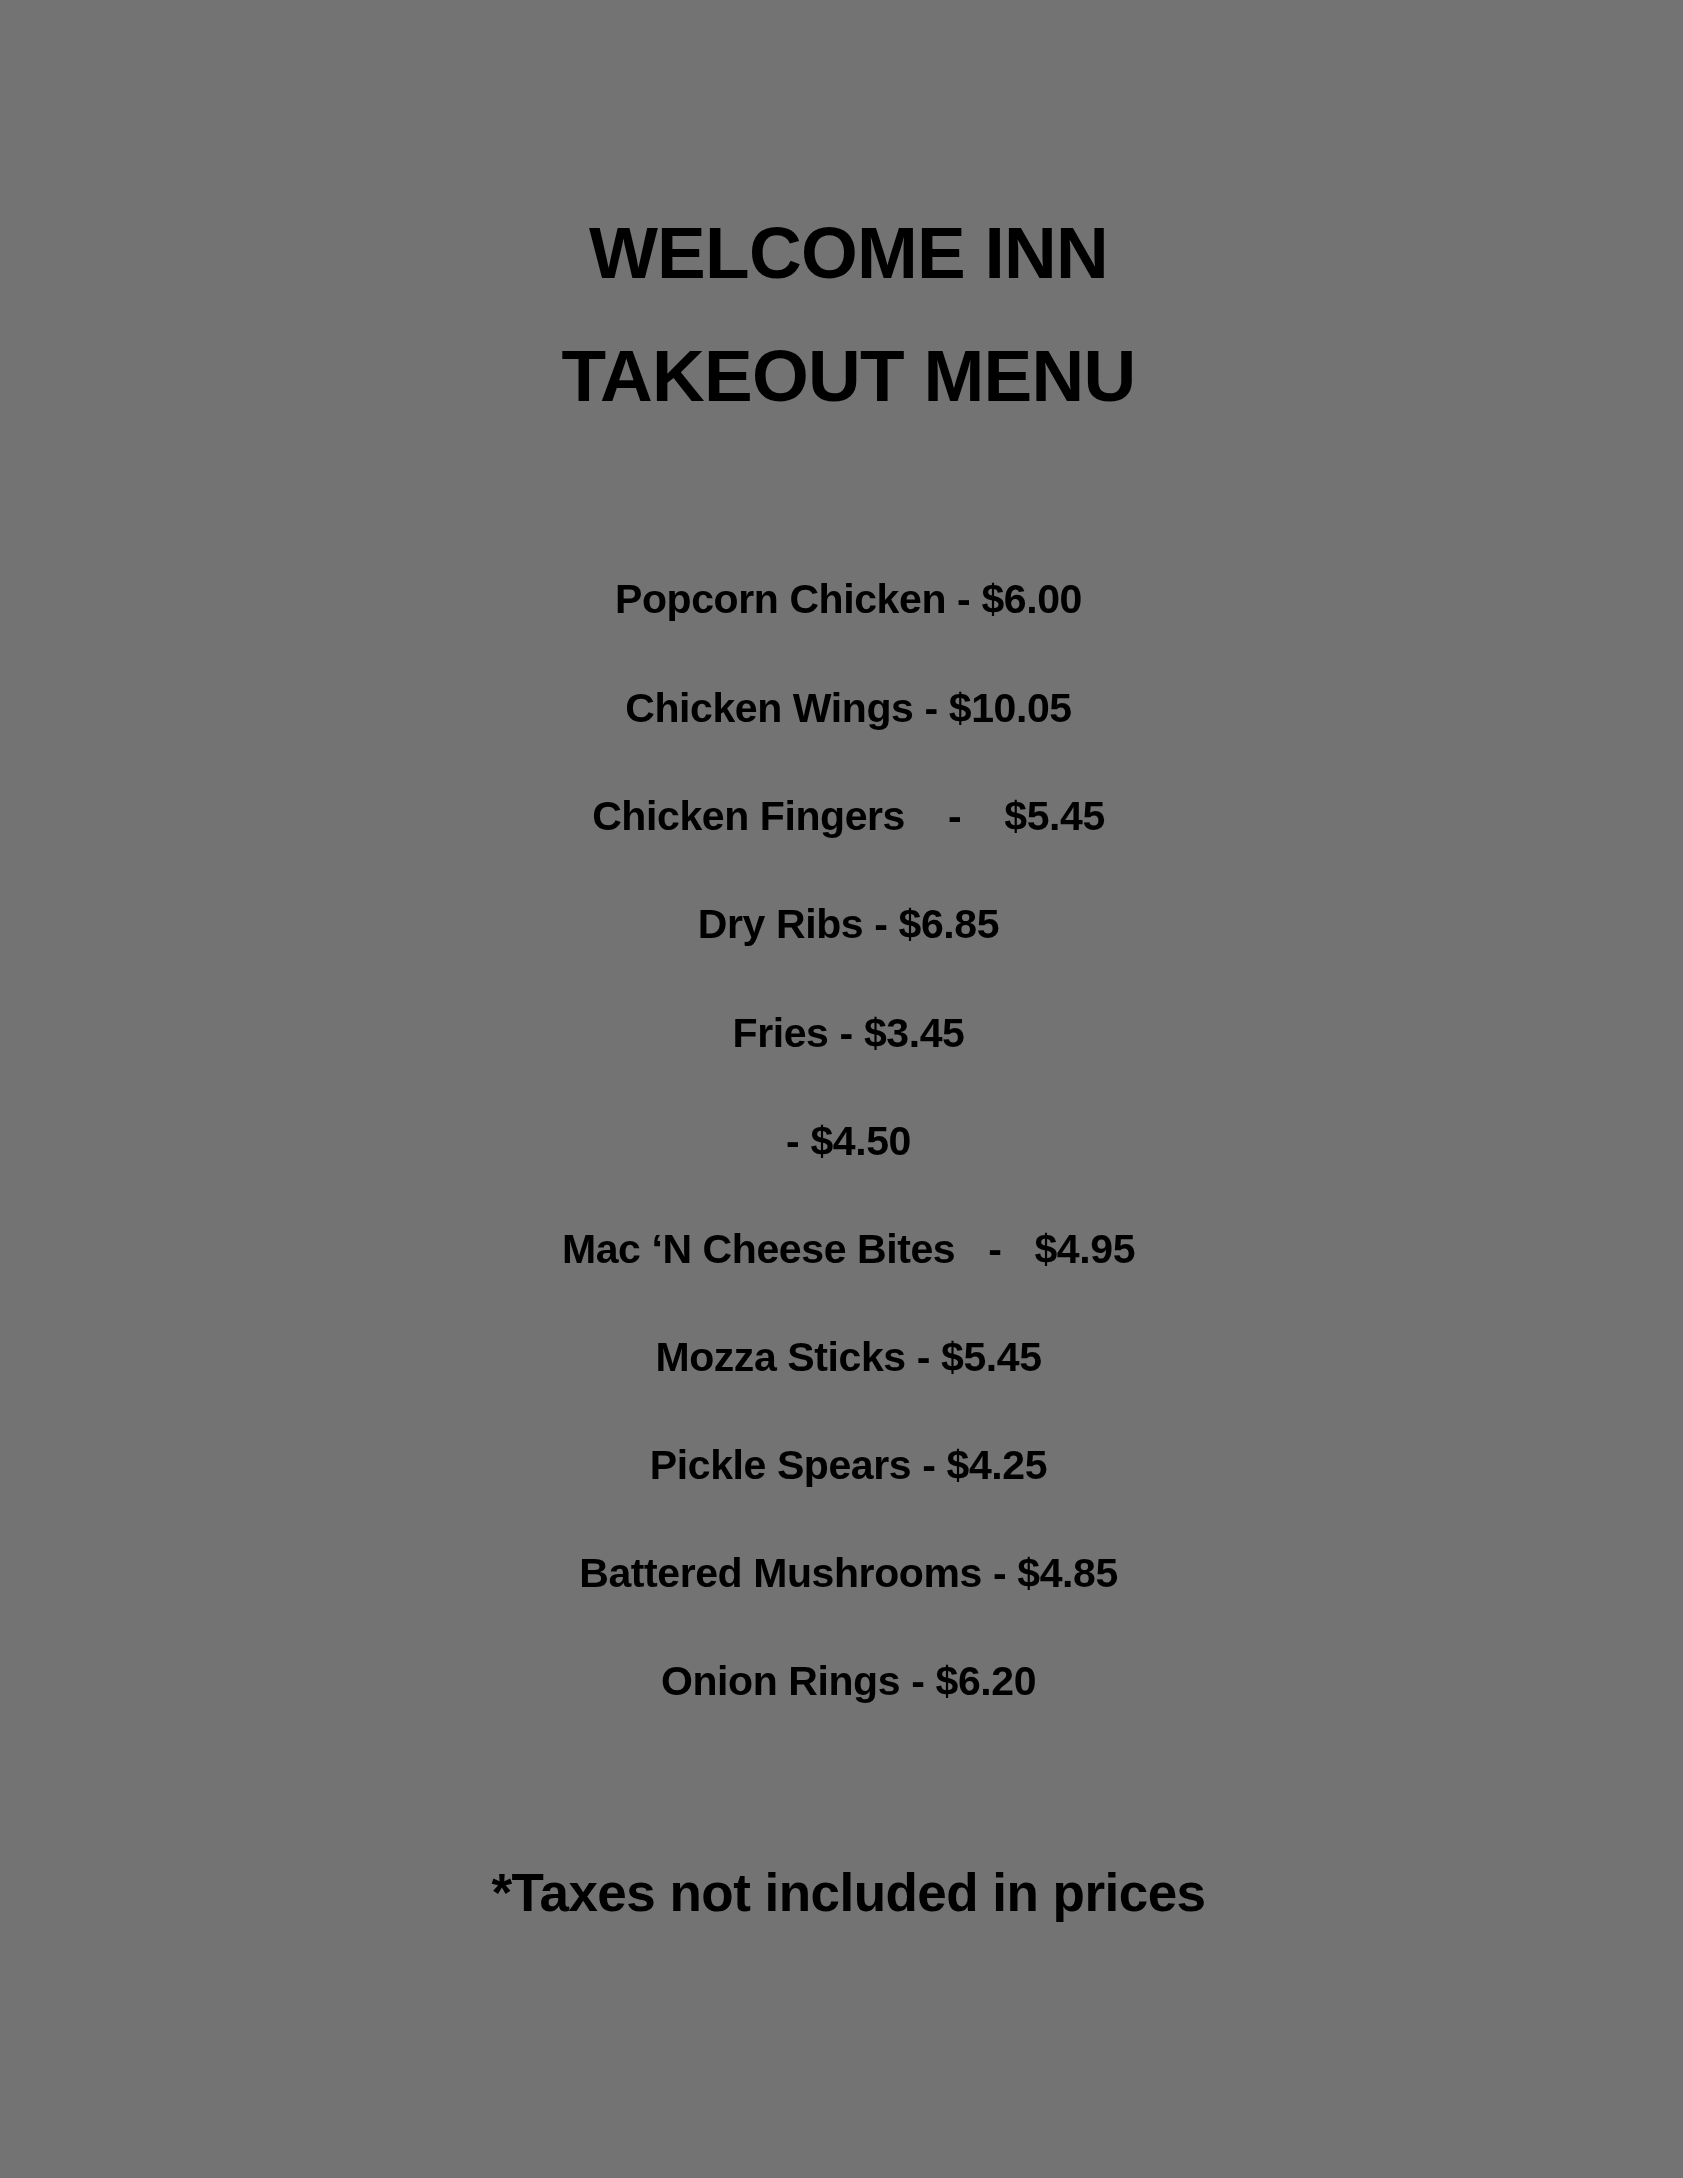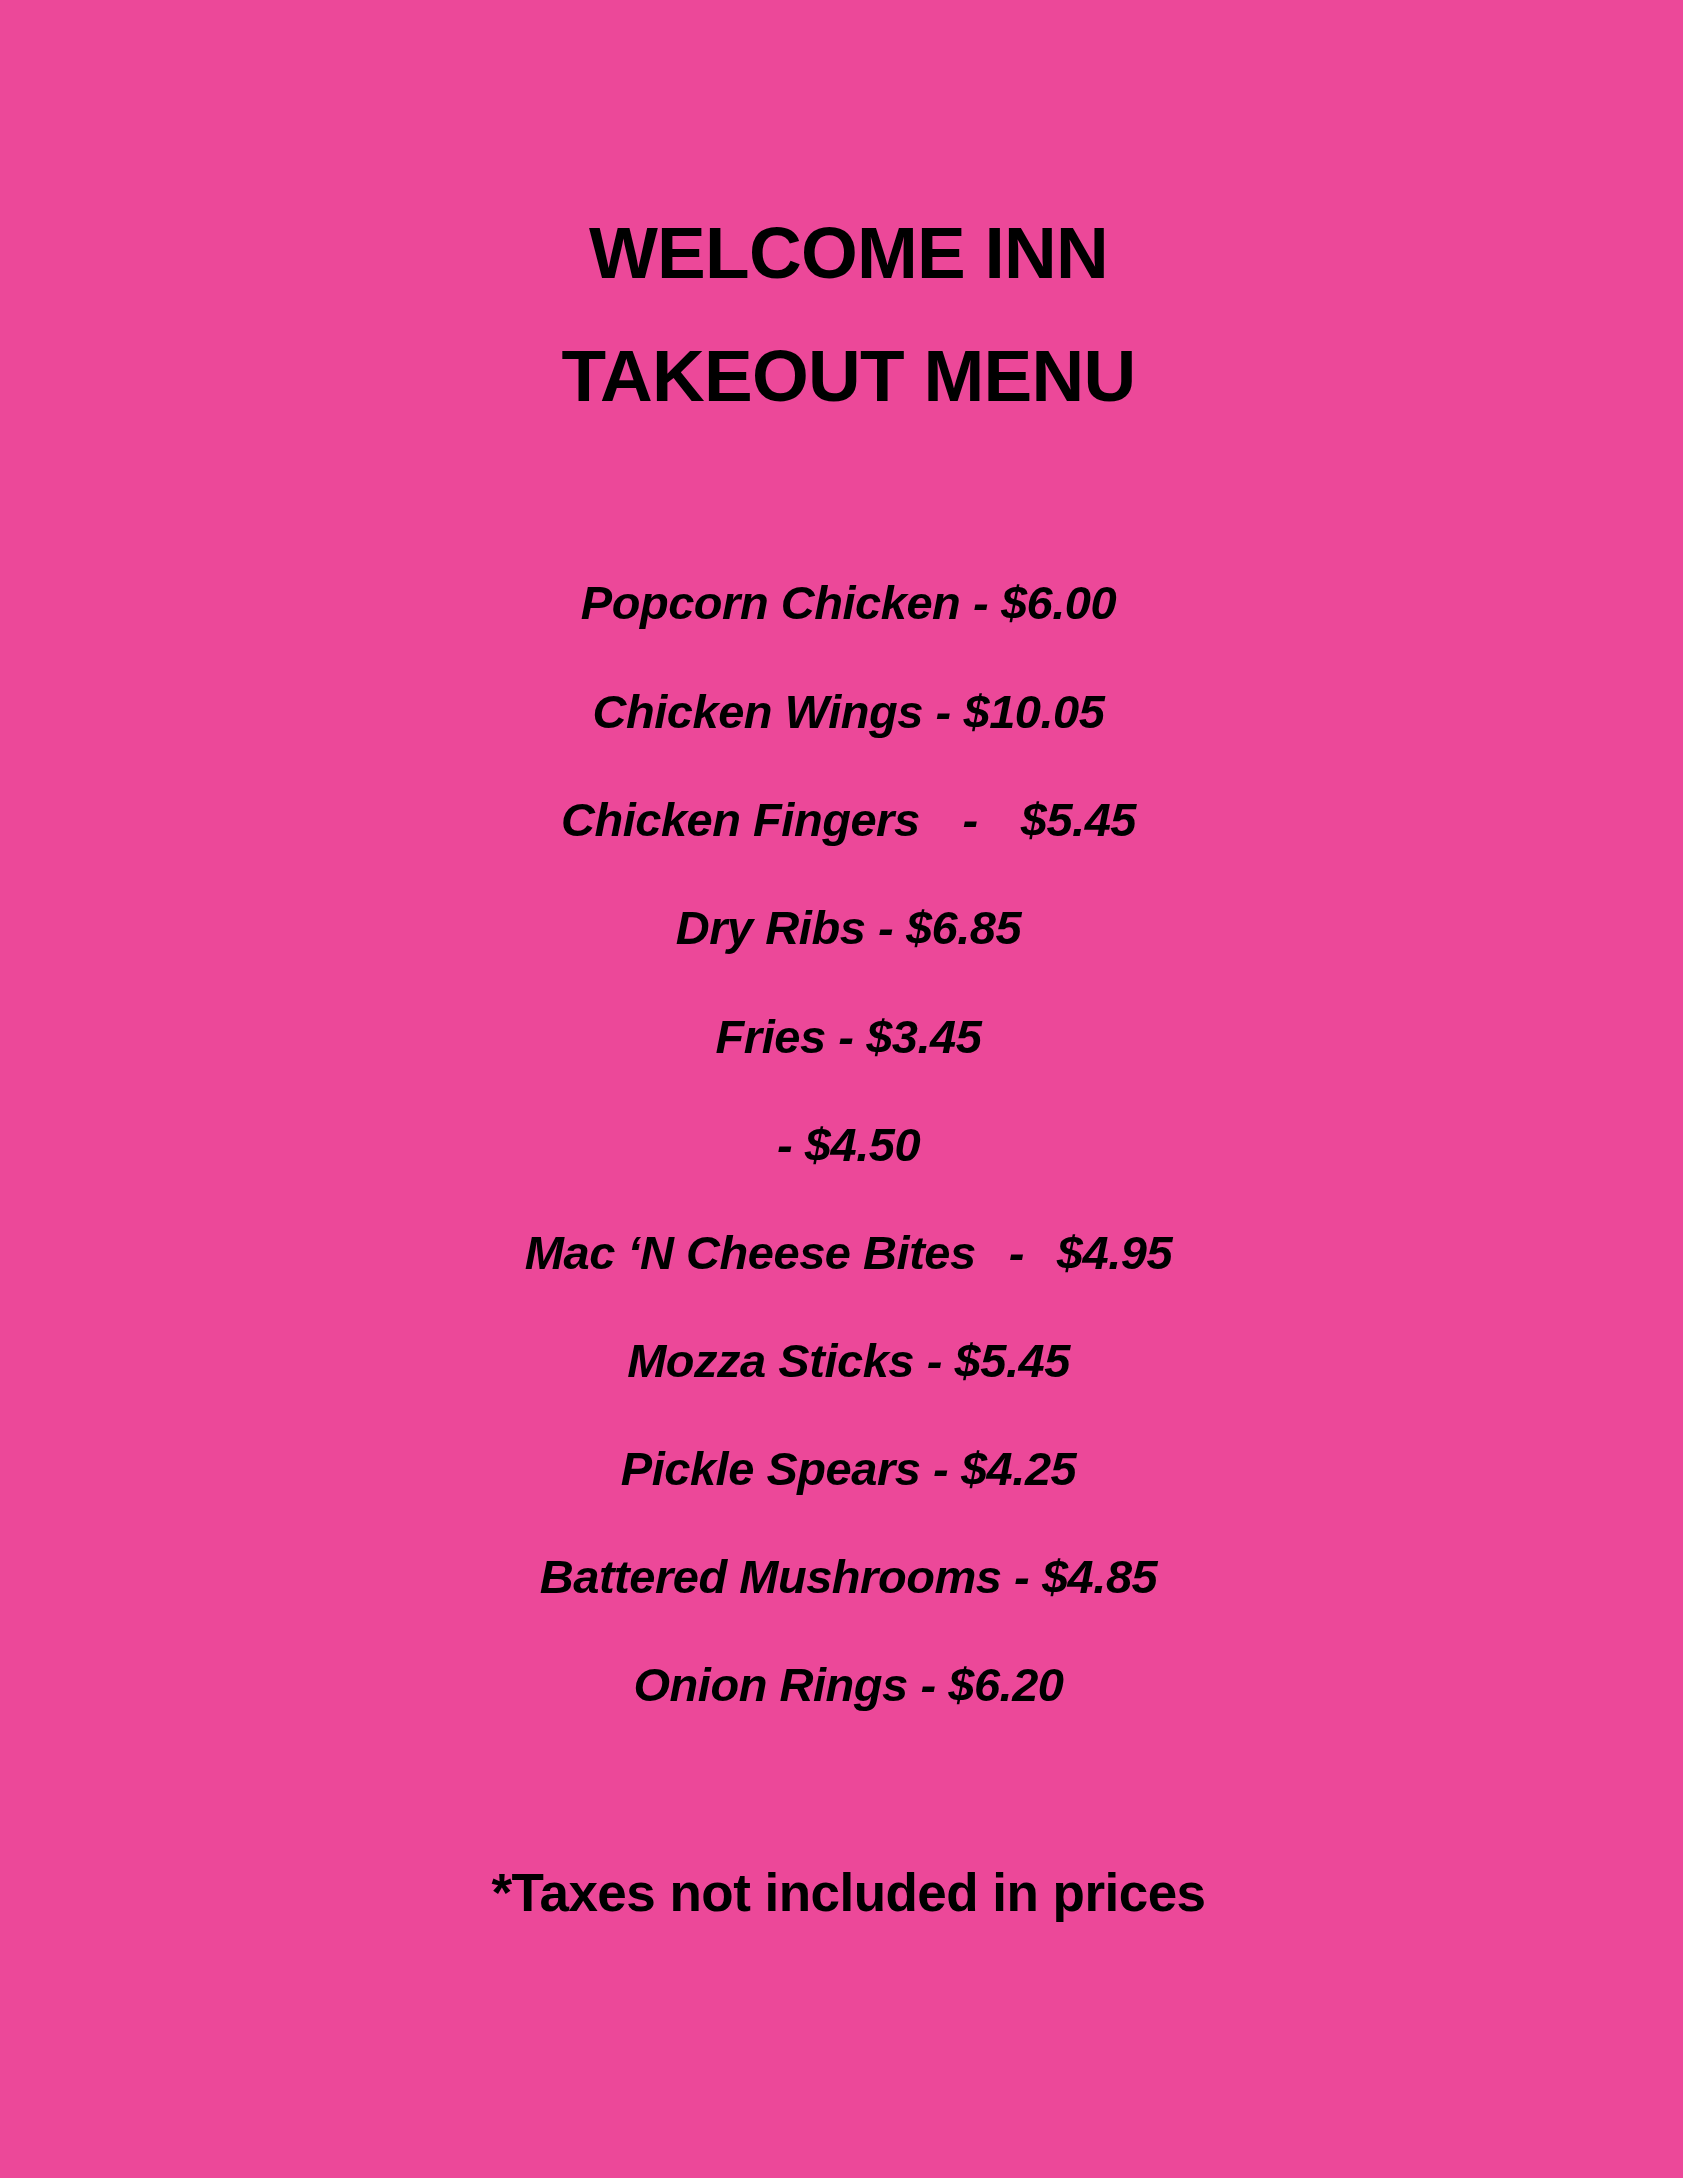--- a/index.html
+++ b/index.html
@@ -4,21 +4,21 @@
 <style>
   html, body {
     margin: 0;
     padding: 0;
     background: #ffffff;
   }
   .page {
     position: relative;
     width: 1683px;
     height: 2178px;
-    background: #ec4899;
+    background: #737373;
     overflow: hidden;
     font-family: "Liberation Sans", sans-serif;
     font-weight: bold;
     color: #000000;
   }
   .line {
     position: absolute;
     left: 14px;
     width: 1669px;
     margin: 0;
@@ -28,22 +28,21 @@
     display: flex;
     justify-content: center;
     gap: 0.27em;
     white-space: nowrap;
     letter-spacing: -0.01em;
   }
   .title {
     font-size: 73px;
   }
   .item {
-    font-size: 47px;
-    font-style: italic;
+    font-size: 41px;
   }
   .footnote {
     font-size: 53px;
   }
   ul.menu {
     margin: 0;
     padding: 0;
     list-style: none;
   }
   

